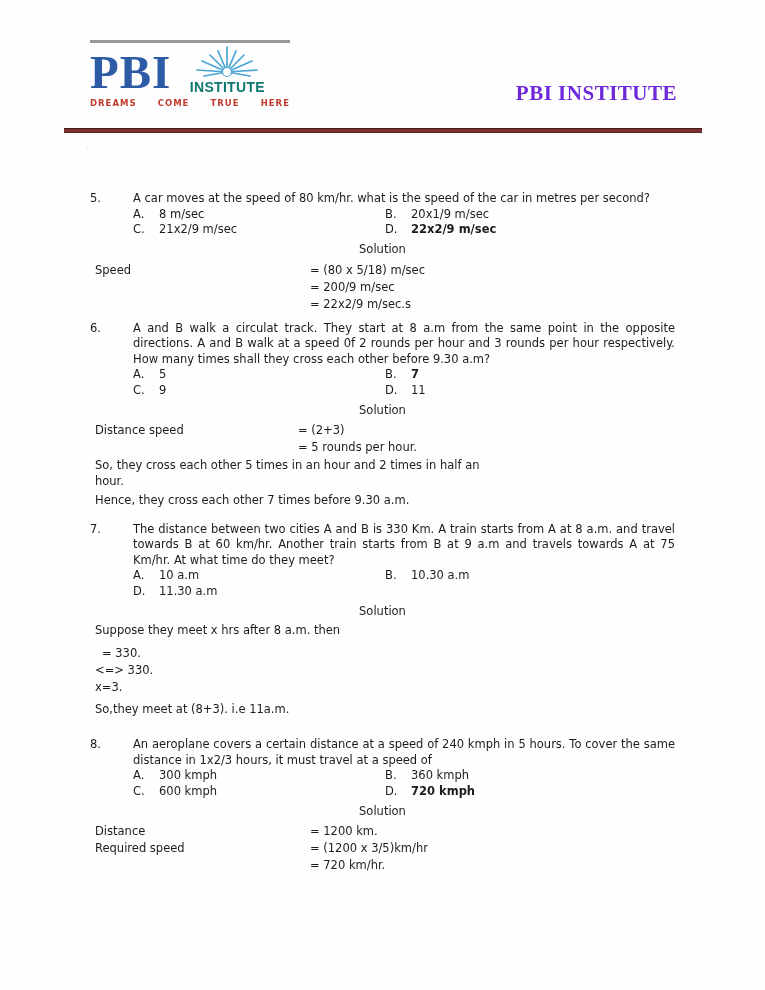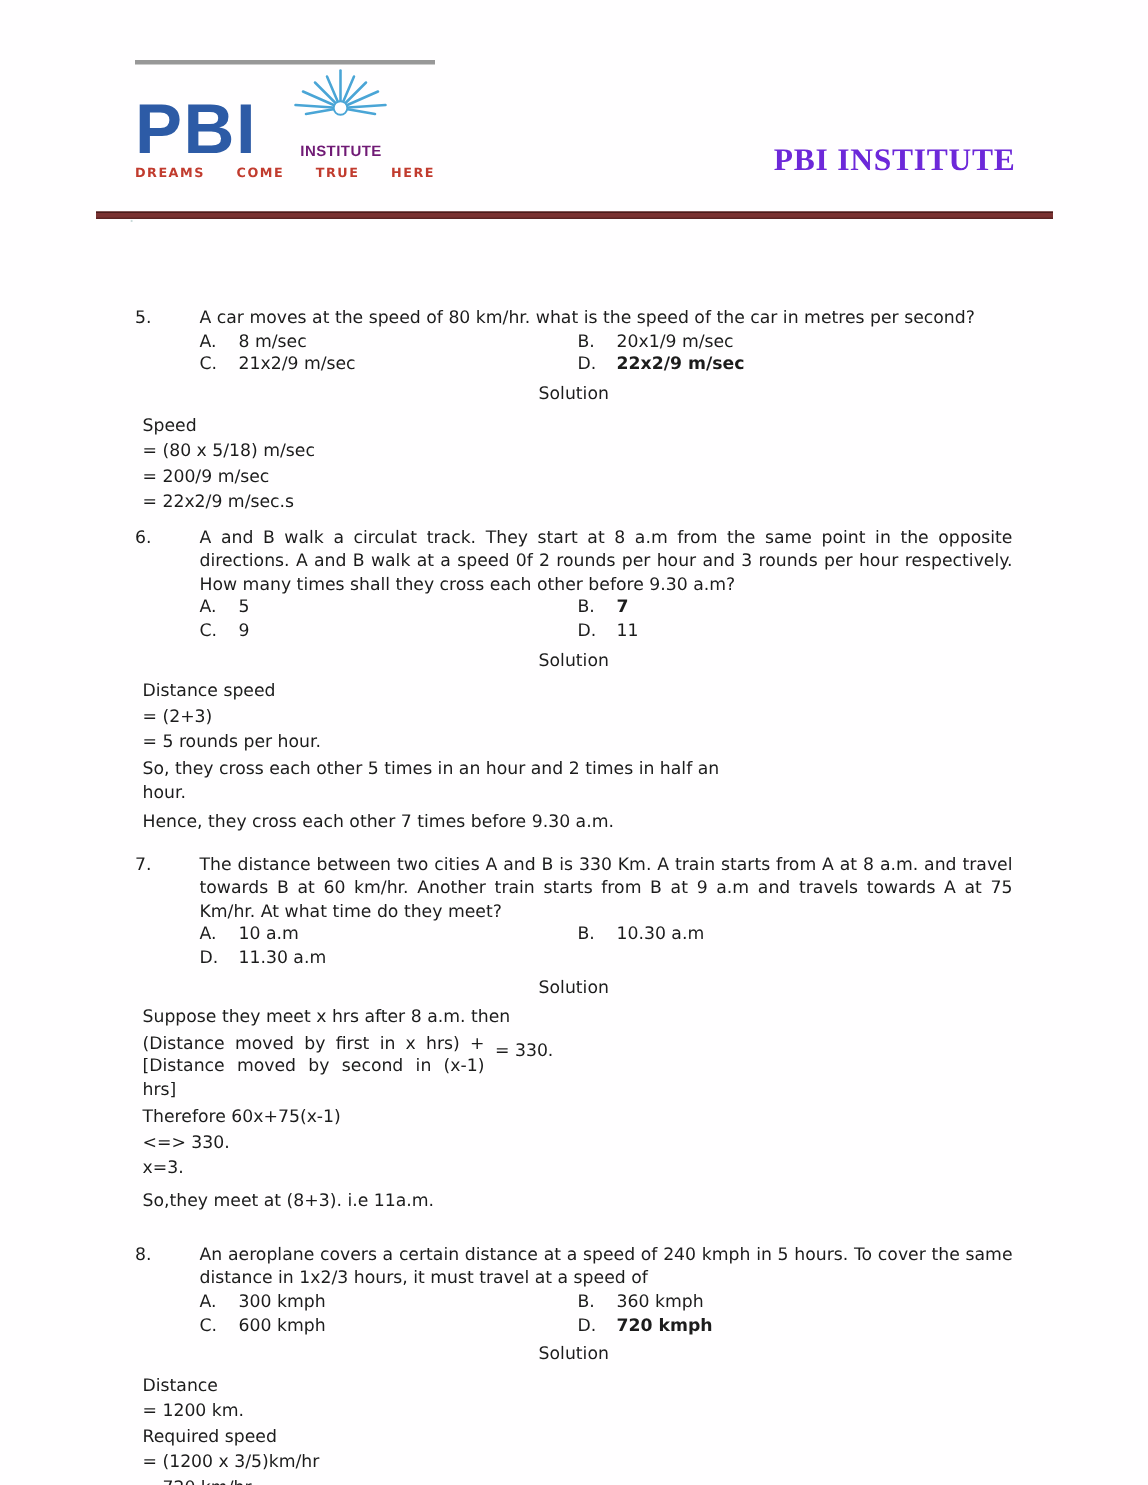--- a/index.html
+++ b/index.html
@@ -10,26 +10,26 @@
     font-size:11.5px; color:#1c1c1c;
   }
   .page { position:relative; width:765px; height:990px; overflow:hidden; background:#fffeff; }
 
   
   .header { display:flex; justify-content:space-between; align-items:flex-end;
             margin:40px 88px 0 90px; }
   .logo { width:200px; }
   .logo-topbar { height:3px; background:#989898; }
   .logo-main { display:flex; align-items:flex-end; gap:8px; margin-top:2px; }
-  .logo-pbi { font-family:Liberation Sans, sans-serif; font-weight:bold;
+  .logo-pbi { font-family:Liberation Serif, serif; font-weight:bold;
               font-size:47px; line-height:0.92; color:#2d5ba6; letter-spacing:1px; }
   .logo-right { display:flex; flex-direction:column; align-items:center; width:96px; }
   .sunburst { display:block; }
   .logo-institute { font-family:"Liberation Sans", sans-serif; font-weight:bold;
-                    font-size:10px; color:#701a75; letter-spacing:0.3px; line-height:1; margin-top:18px; }
+                    font-size:14px; color:#0f766e; letter-spacing:0.3px; line-height:1; margin-top:1px; }
   .logo-tagline { display:flex; justify-content:space-between; margin-top:4px;
                   color:#c13b2e; font-size:8.5px; font-weight:bold; letter-spacing:1px; }
   .header-title { font-family:"Liberation Serif", serif; font-weight:bold;
                   font-size:21px; color:#6d28d9; margin-bottom:2px; letter-spacing:0.5px; }
 
   
   .divider { margin:20px 63px 0 64px; height:5px; background:#7a3131;
              border-top:1.5px solid #4a1b1b; border-bottom:1px solid #5d2424; }
   .stray-dot { position:absolute; left:86px; top:138px; color:#c9dada; font-size:11px; }
 
@@ -37,21 +37,21 @@
   .content { margin:58px 90px 0 90px; }
   .question { display:flex; }
   .qnum { width:43px; flex-shrink:0; line-height:15.5px; }
   .qbody { width:543px; }
   .qtext { text-align:justify; line-height:15.5px; }
   .opts { display:grid; grid-template-columns:252px 1fr; line-height:15.8px; }
   .olabel { display:inline-block; width:26px; }
   .b { font-weight:bold; }
 
   .sol-label { margin:4px 0 4px 0; line-height:15.5px;text-align:center; }
-  .sol-row { display:flex; padding-left:5px; line-height:17px;flex-direction:column; }
+  .sol-row { display:flex; padding-left:5px; line-height:17px; }
   .sol-left { width:215px; flex-shrink:0; }
   .sol-left.narrow { width:203px; }
   .sol-eqs > div { line-height:17px; }
 
   .note { padding-left:5px; line-height:15.5px; margin-top:3px; }
   .note.wrapped { max-width:412px; }
 
   .dist-block { display:flex; padding-left:5px; margin-top:2px; }
   .dist-left { width:228px; flex-shrink:0; line-height:15.5px; }
   .jline { text-align:justify; text-align-last:justify; }
@@ -161,29 +161,23 @@
         <div class="opts">
           <div class="opt"><span class="olabel">A.</span><span class="otext">10 a.m</span></div>
           <div class="opt"><span class="olabel">B.</span><span class="otext">10.30 a.m</span></div>
           <div class="opt"><span class="olabel">D.</span><span class="otext">11.30 a.m</span></div>
         </div>
       </div>
     </div>
     <div class="sol-label">Solution</div>
     <div class="note">Suppose they meet x hrs after 8 a.m. then</div>
     <div class="dist-block">
-      <div class="dist-left">
-        <div class="jline">(Distance moved by first in x hrs) +</div>
-        <div class="jline">[Distance moved by second in (x-1)</div>
-        <div>hrs]</div>
-      </div>
       <div class="dist-right">= 330.</div>
     </div>
     <div class="sol-row mt2">
-      <div class="sol-left">Therefore 60x+75(x-1)</div>
       <div class="sol-eqs">
         <div>&lt;=&gt; 330.</div>
         <div>x=3.</div>
       </div>
     </div>
     <div class="note mt6">So,they meet at (8+3). i.e 11a.m.</div>
 
     <div class="question gap-lg">
       <div class="qnum">8.</div>
       <div class="qbody">

